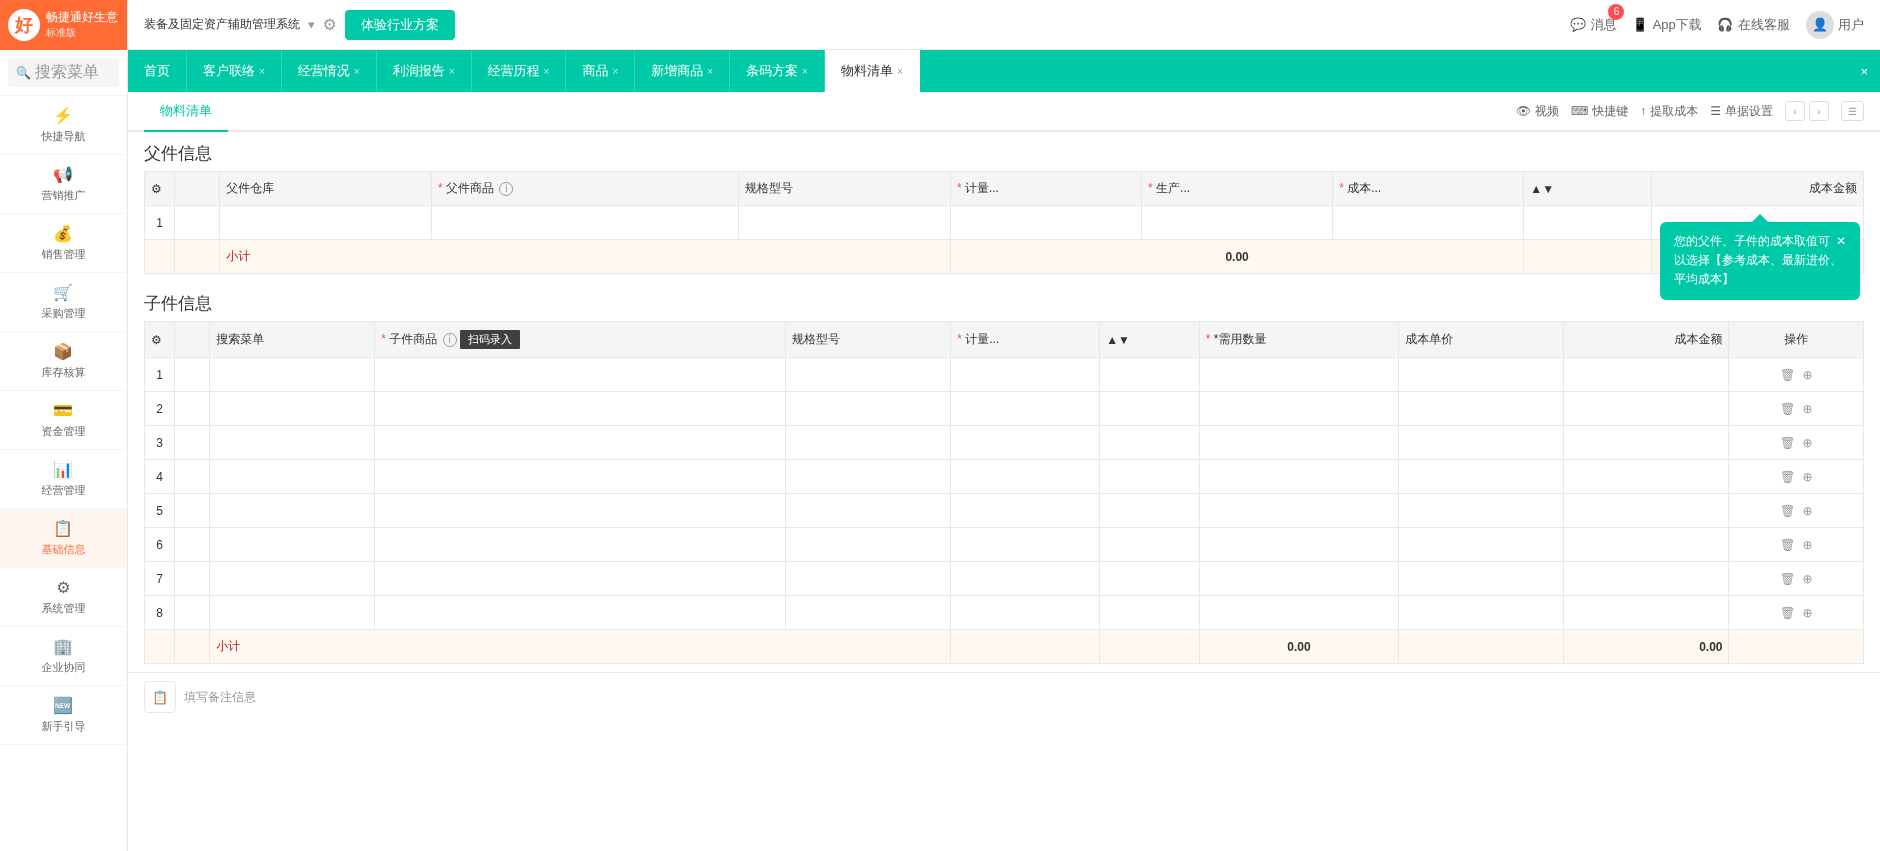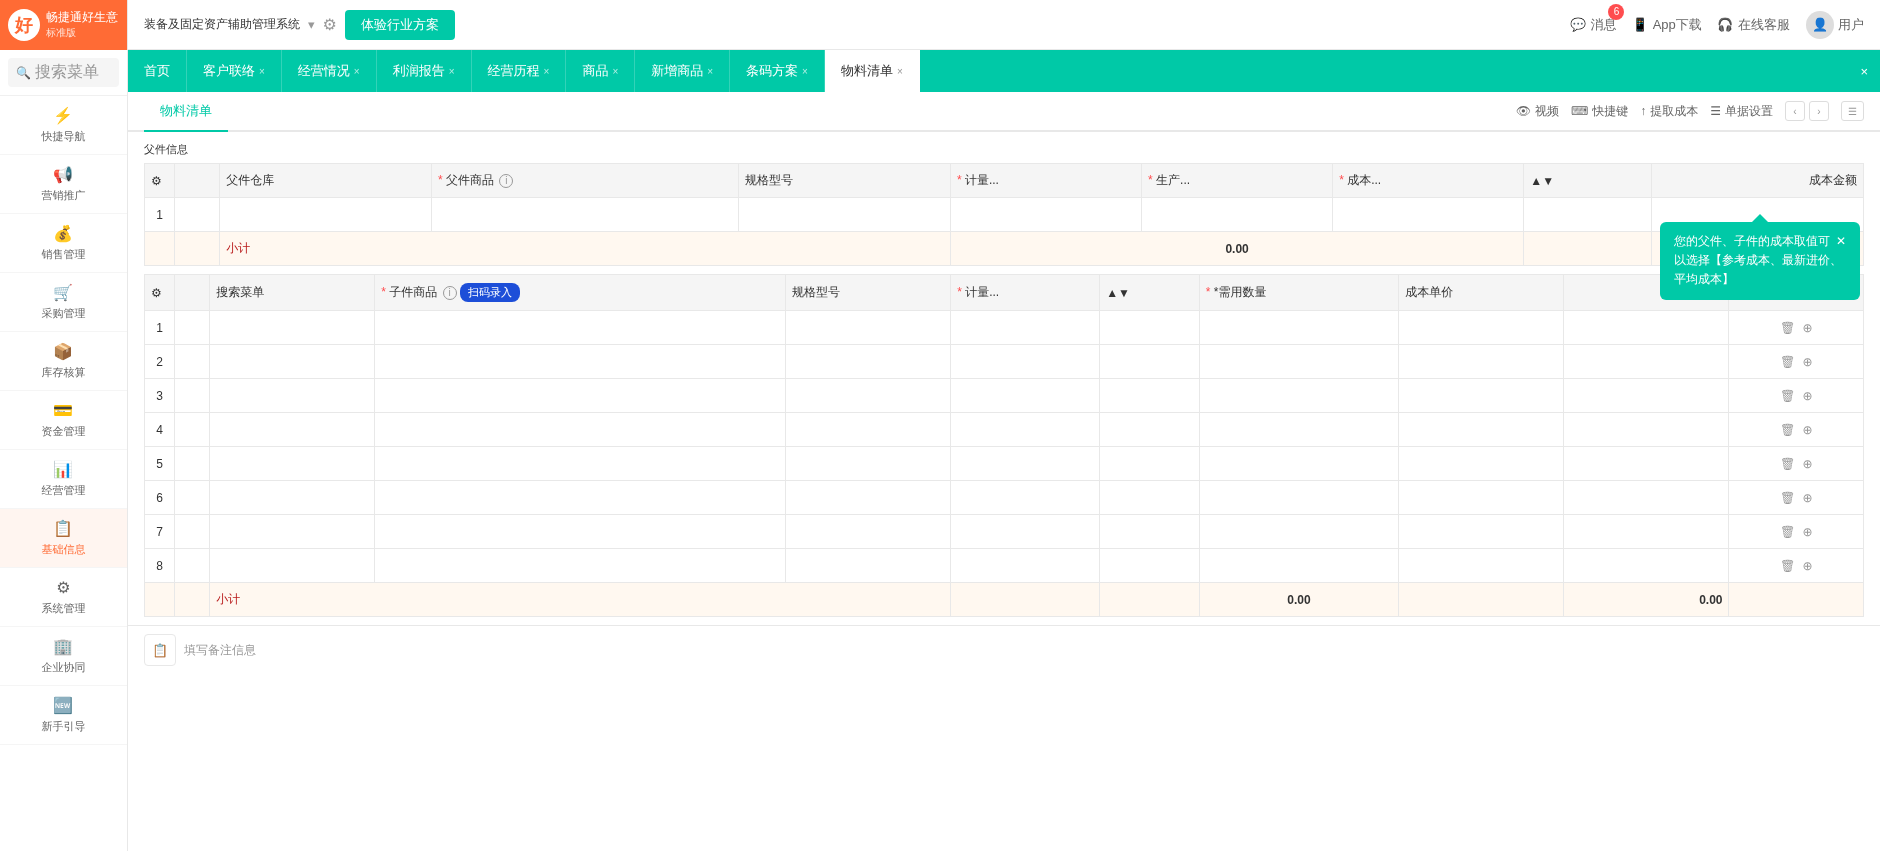--- a/index.html
+++ b/index.html
@@ -229,21 +229,21 @@
       cursor: pointer;
       color: #999;
       font-size: 10px;
     }
 
     
     .section {
       padding: 0 16px 8px;
     }
     .section-title {
-      font-size: 11px;
+      font-size: 17px;
       color: #333;
       font-weight: 500;
       padding: 10px 0 6px;
     }
 
     
     .data-table {
       width: 100%;
       border-collapse: collapse;
       font-size: 12px;
@@ -277,25 +277,25 @@
       text-align: center;
       background: #f5f5f5;
     }
     .required { color: #ff4d4f; }
     .action-icon {
       cursor: pointer;
       color: #999;
       margin: 0 2px;
     }
     .scan-btn {
-      background: #1d4ed8;
+      background: #404040;
       color: #fff;
       border: none;
       padding: 2px 8px;
-      border-radius: 8px;
+      border-radius: 1px;
       font-size: 11px;
       cursor: pointer;
     }
     .subtotal-label { color: #b91c1c; }
     .subtotal-value { font-weight: 600; }
 
     
     .tooltip-popup {
       position: absolute;
       top: 130px;
@@ -590,20 +590,21 @@
             <td></td>
             <td style="text-align:right;">
               <span class="subtotal-value">0.00</span>
             </td>
           </tr>
         </tbody>
       </table>
     </div>
 
     <div class="section">
+      <div class="section-title">子件信息</div>
       <table class="data-table">
         <thead>
           <tr>
             <th class="th-settings"><span>⚙</span></th>
             <th></th>
             <th>
               <span>搜索菜单</span>
             </th>
             <th>
               <span class="required">*</span>

